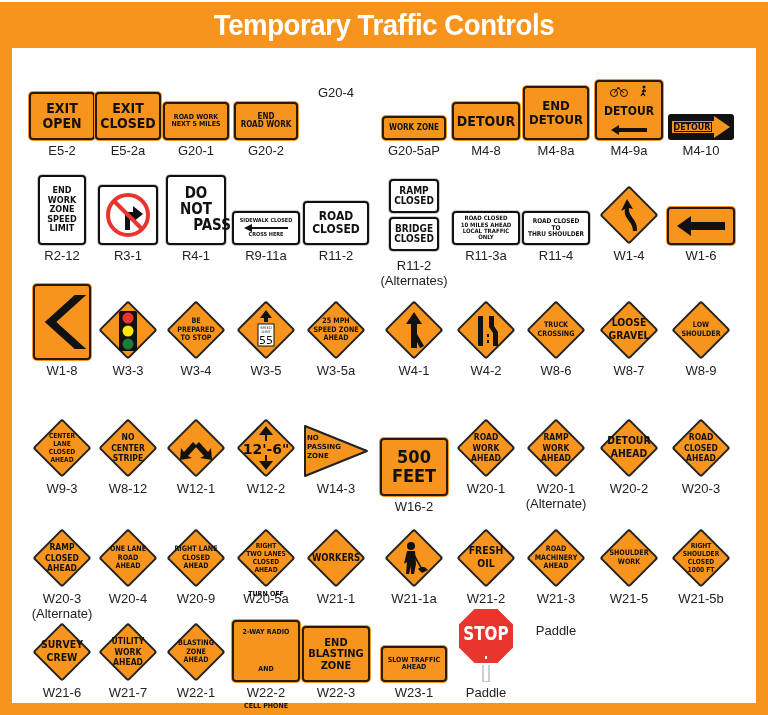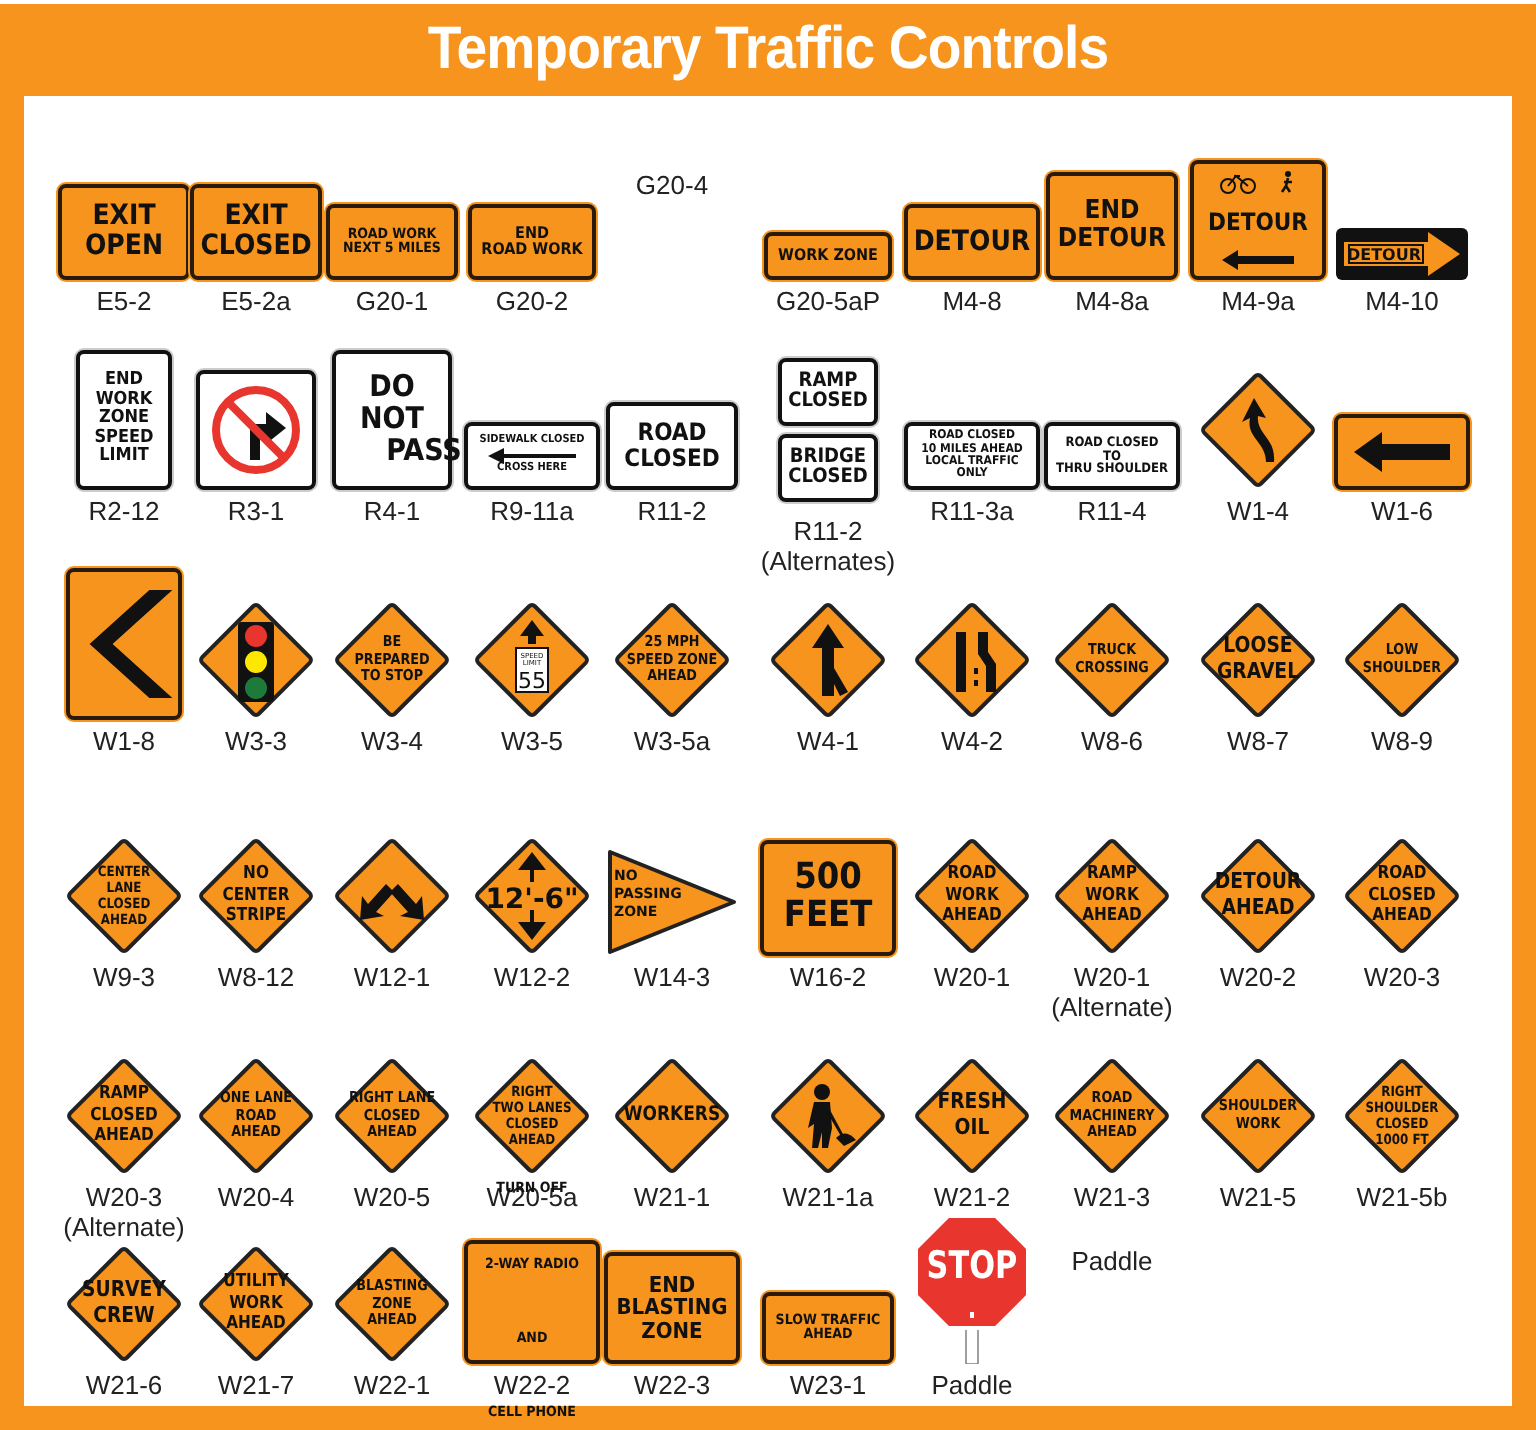--- a/index.html
+++ b/index.html
@@ -440,21 +440,21 @@
           </svg>
           <div style="position: absolute; left: 4px; top: 10px; font-family: &quot;DejaVu Sans&quot;, sans-serif; font-weight: bold; font-size: 7px; line-height: 1.25; color: rgb(17, 17, 17); text-align: left;">
             <div>NO</div>
             <div>PASSING</div>
             <div>ZONE</div>
           </div>
         </div>
       </div>
       <div class="caption">W14-3</div>
     </div>
-    <div class="cell" style="left: 379px; top: 400px;">
+    <div class="cell" style="left: 379px; top: 418px;">
       <div class="sign-area" style="height: 78px;">
         <div class="rect" style="width: 64px; height: 54px;">
           <div style="font-size: 18px;">500</div>
           <div style="font-size: 18px;">FEET</div>
         </div>
       </div>
       <div class="caption">W16-2</div>
     </div>
     <div class="cell" style="left: 451px; top: 400px;">
       <div class="sign-area" style="height: 78px;">
@@ -539,21 +539,21 @@
       <div class="sign-area" style="height: 78px;">
         <div class="diamond-wrap">
           <div class="diamond"></div>
           <div class="diamond-text" style="font-size: 7.5px;">
             <div>RIGHT LANE</div>
             <div>CLOSED</div>
             <div>AHEAD</div>
           </div>
         </div>
       </div>
-      <div class="caption">W20-5</div>
+      <div class="caption">W20-9</div>
     </div>
     <div class="cell" style="left: 231px; top: 510px;">
       <div class="sign-area" style="height: 78px;">
         <div class="diamond-wrap">
           <div class="diamond"></div>
           <div class="diamond-text" style="font-size: 7px;">
             <div>RIGHT</div>
             <div>TWO LANES</div>
             <div>CLOSED</div>
             <div>AHEAD</div>

